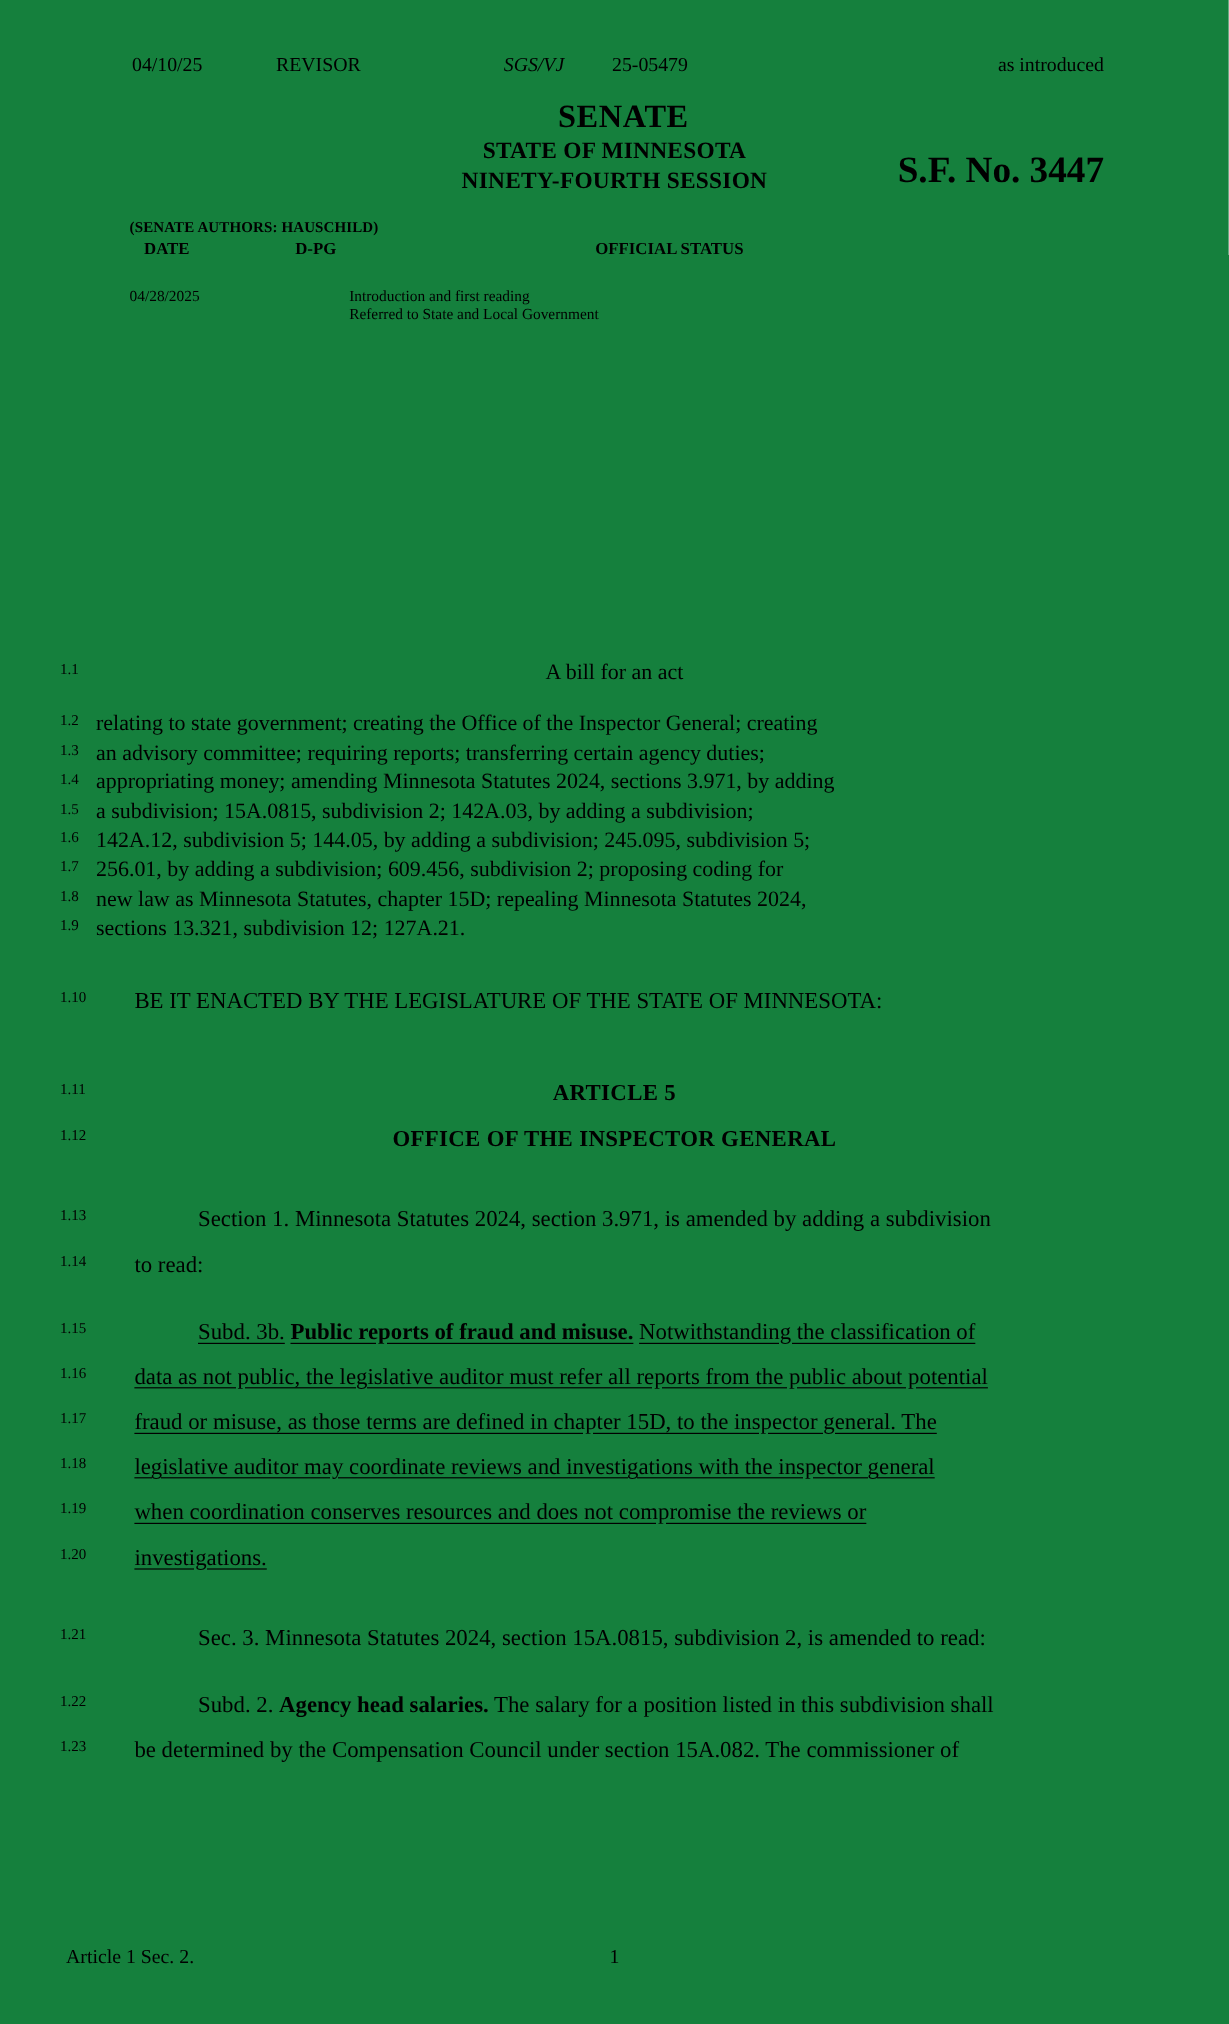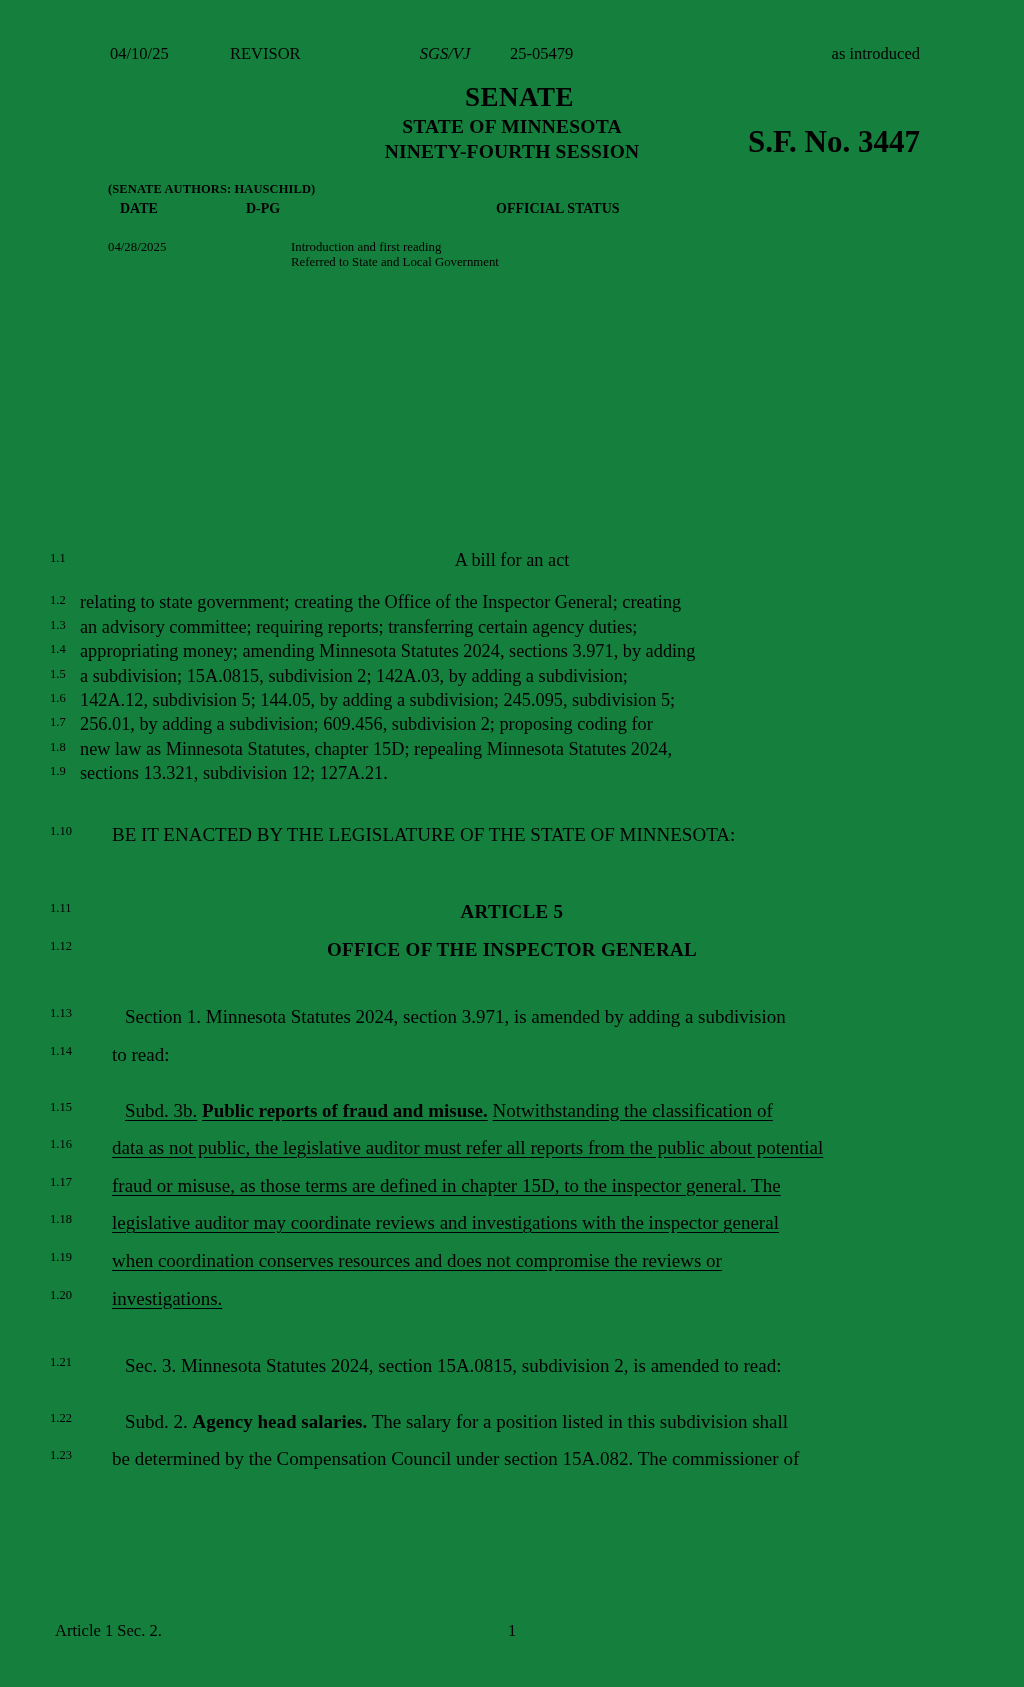--- a/index.html
+++ b/index.html
@@ -137,21 +137,21 @@
     font-size: 18.3px;
     line-height: 24.4px;
     padding-left: 80px;
   }
   .title-center .txt {
     padding-left: 0 !important;
     text-align: center;
   }
 
   .lead-in   { padding-left: 112px; }
-  .indent-1  { padding-left: 125px; }
+  .indent-1  { padding-left: 125px; margin-left: 40px; }
   .hang      { padding-left: 112px; }
 
   .center-bold .txt {
     text-align: center;
     font-weight: bold;
     letter-spacing: 0.3px;
   }
   .u { text-decoration: underline; text-underline-offset: 3px; }
   .b { font-weight: bold; }
 

